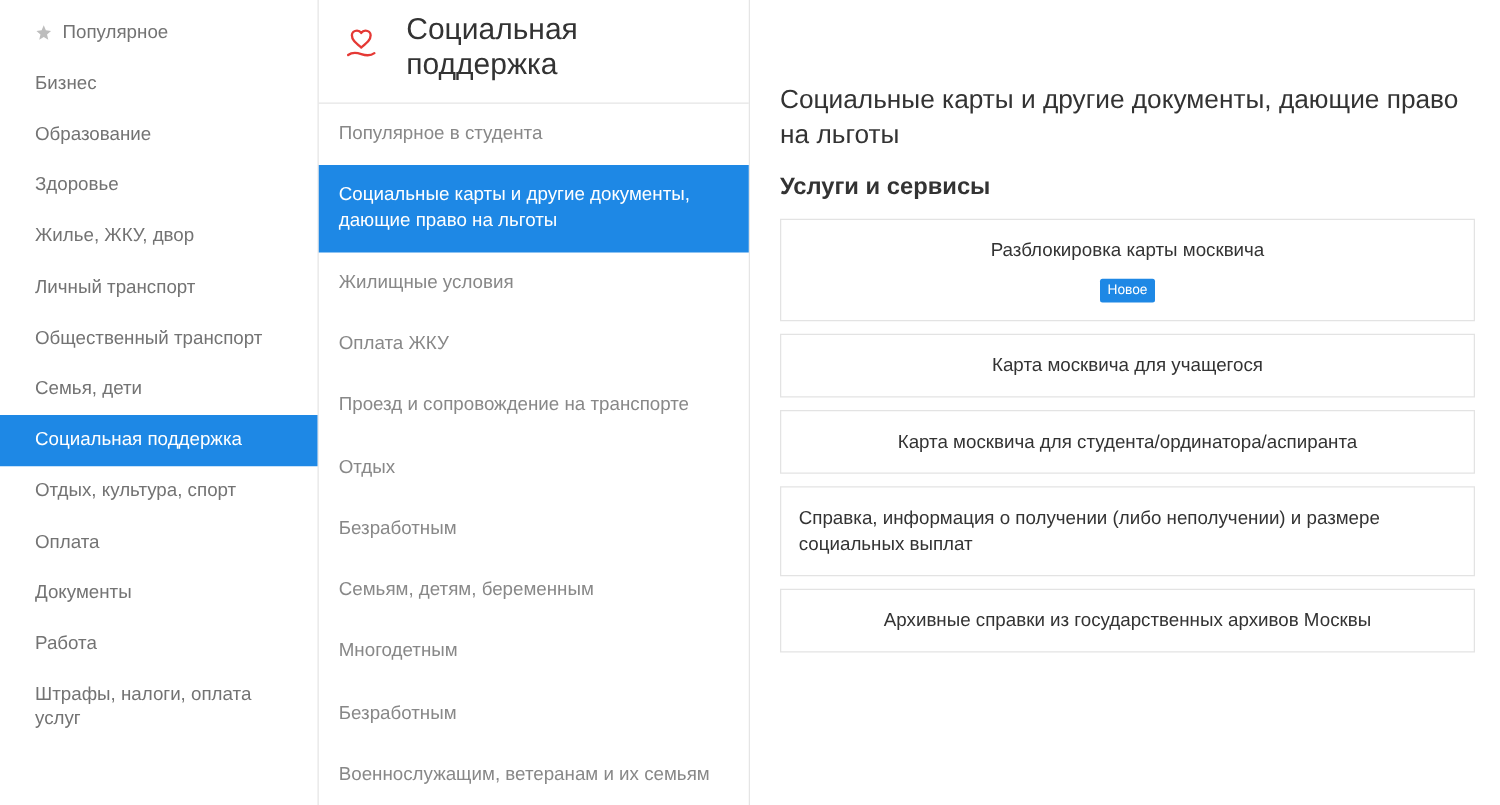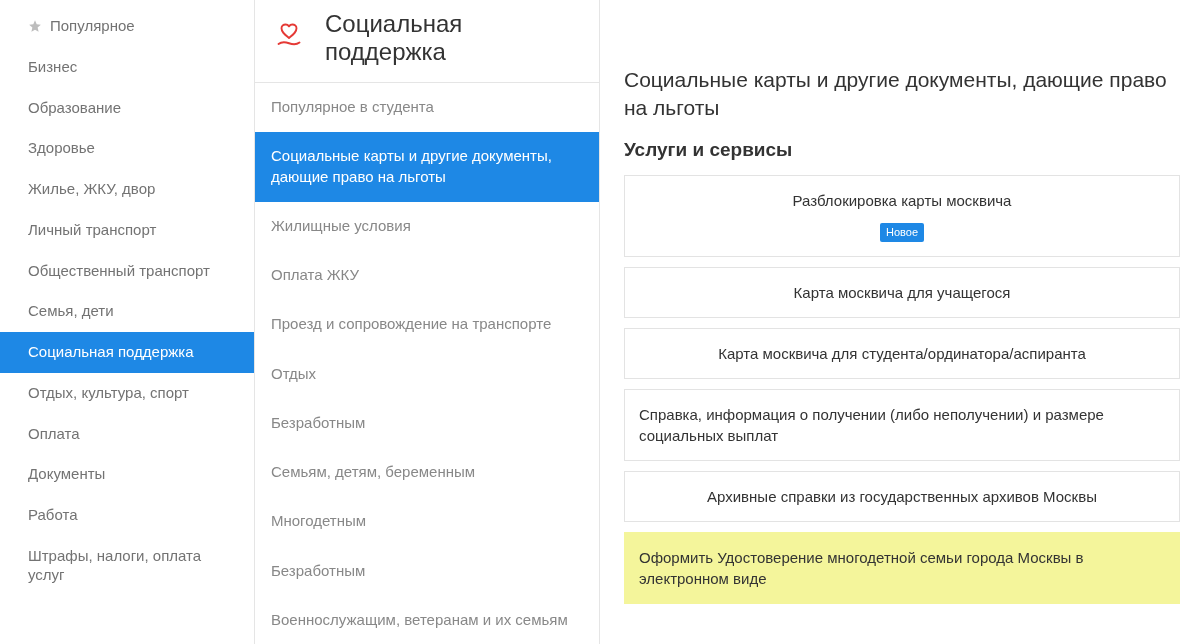--- a/index.html
+++ b/index.html
@@ -236,16 +236,13 @@
   </div>
 
   <div class="service-item">
     <span>Справка, информация о получении (либо неполучении) и размере социальных выплат</span>
   </div>
 
   <div class="service-item">
     <span>Архивные справки из государственных архивов Москвы</span>
   </div>
 
-  <div class="service-item highlight">
-    <span>Оформить Удостоверение многодетной семьи города Москвы в электронном виде</span>
-  </div>
 </main>
 
 </body></html>

